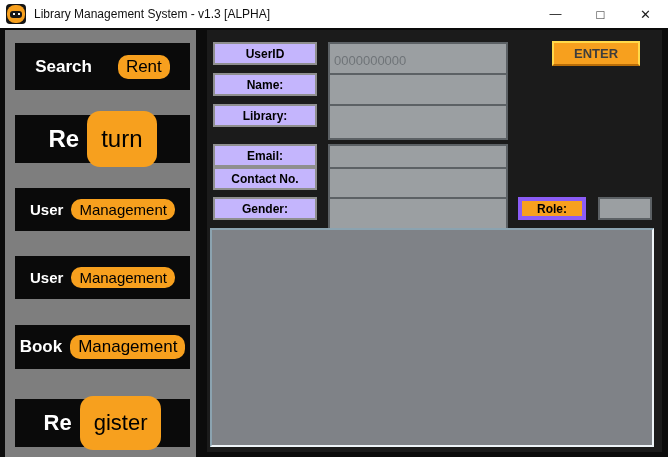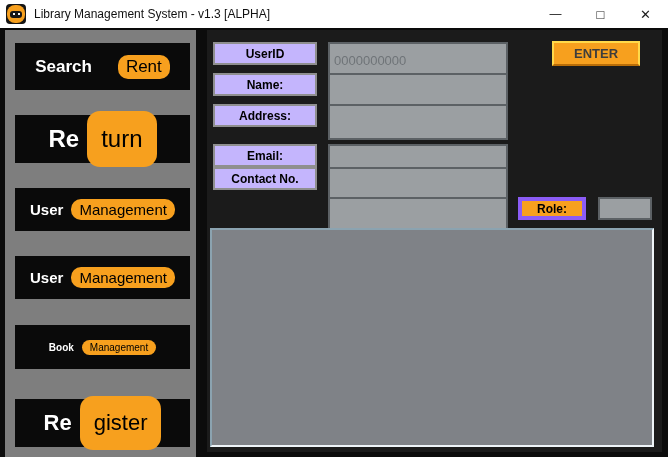--- a/index.html
+++ b/index.html
@@ -26,21 +26,21 @@
   
   .sidebar { position:absolute; left:5px; top:30px; width:191px; height:427px; background:#7e7e7e; }
   .side-btn { position:absolute; left:10px; width:175px; background:#0a0a0a;
     display:flex; align-items:center; justify-content:center; gap:8px; cursor:pointer; }
   .side-btn .plain { color:#ffffff; font-weight:bold; }
   .side-btn .chip  { background:#f7a01e; color:#000; font-weight:normal; border-radius:10px; }
   .sb0 { top:13px;  height:47px; font-size:17px;gap:26px; }
   .sb1 { top:85px;  height:48px; font-size:24px; }
   .sb2 { top:158px; height:43px; font-size:15px; }
   .sb3 { top:226px; height:43px; font-size:15px; }
-  .sb4 { top:295px; height:44px; font-size:10px; }
+  .sb4 { top:295px; height:44px; font-size:17px; }
   .sb5 { top:369px; height:48px; font-size:22px; }
   .sb0 .chip, .sb2 .chip, .sb3 .chip, .sb4 .chip { padding:2px 8px; }
   .sb1 .chip, .sb5 .chip { padding:14px 14px; border-radius:13px; }
 
   
   .main { position:absolute; left:207px; top:30px; width:455px; height:422px; background:#1b1b1b; }
   .fld-label { position:absolute; left:6px; width:104px; height:23px;
     background:#c4b5fd; border:2px solid #8f8f8f; color:#000;
     font-size:12px; font-weight:bold; display:flex; align-items:center; justify-content:center; }
   .fld-input { position:absolute; left:121px; width:180px; height:23px;
@@ -107,27 +107,28 @@
 </div>
 
 <div class="main">
   <div class="fld-label r0">UserID</div>
   <input class="fld-input r0" placeholder="0000000000" style="">
   <button class="enter-btn">ENTER</button>
 
   <div class="fld-label r1">Name:</div>
   <input class="fld-input r1" style="">
 
-  <div class="fld-label r2">Address:</div>
+  <div class="fld-label r2">Library:</div>
   <input class="fld-input r2" style="">
 
   <div class="fld-label r3">Email:</div>
   <input class="fld-input r3" style="">
 
   <div class="fld-label r4">Contact No.</div>
   <input class="fld-input r4" style="">
 
+  <div class="fld-label r5">Gender:</div>
   <input class="fld-input r5" style="">
   <div class="role-label">Role:</div>
   <input class="role-input" style="">
 
   <div class="grid-panel"></div>
 </div>
 
 </body></html>

